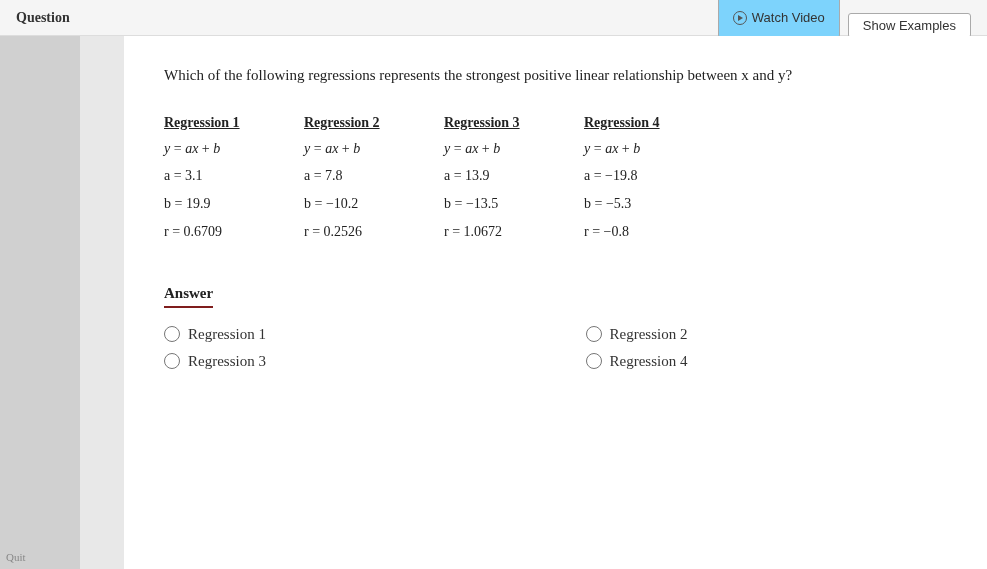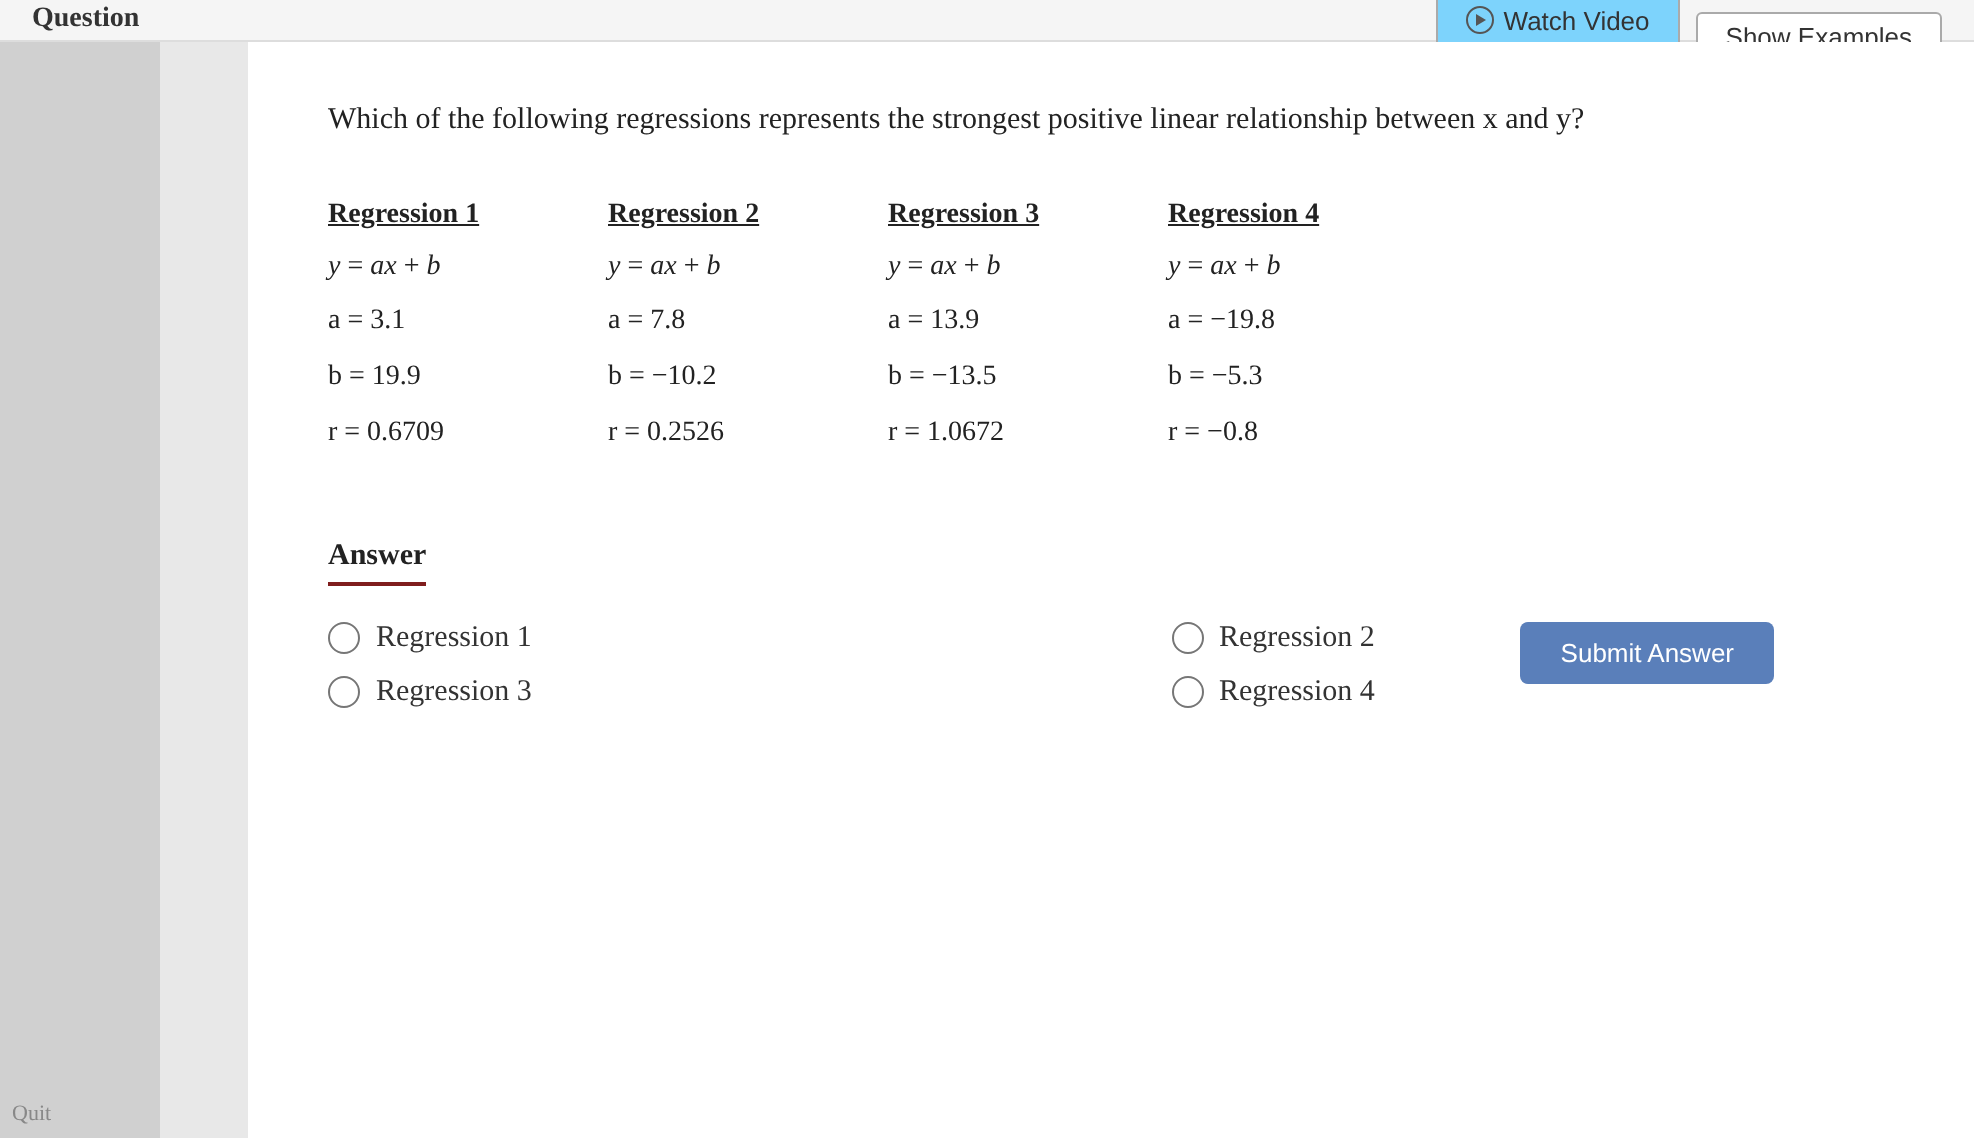--- a/index.html
+++ b/index.html
@@ -11,21 +11,21 @@
       display: flex;
       flex-direction: column;
     }
     .top-bar {
       background: #f5f5f5;
       border-bottom: 1px solid #ddd;
       display: flex;
       align-items: center;
       justify-content: space-between;
       padding: 6px 16px;
-      height: 21px;
+      height: 36px;
     }
     .top-bar-left {
       font-size: 14px;
       font-weight: bold;
       color: #333;
     }
     .top-bar-right {
       display: flex;
       gap: 8px;
     }
@@ -229,21 +229,18 @@
           </label>
           <label class="option">
             <input type="radio" name="answer" value="reg3" style="">
             <span>Regression 3</span>
           </label>
           <label class="option">
             <input type="radio" name="answer" value="reg4" style="">
             <span>Regression 4</span>
           </label>
         </div>
-        <div style="position: absolute; top: 0; right: 60px;">
-          <button class="btn-submit">Submit Answer</button>
-        </div>
       </div>
     </div>
   </div>
 </div>
 
 <div class="bottom-left">Quit</div>
 
 </body></html>

